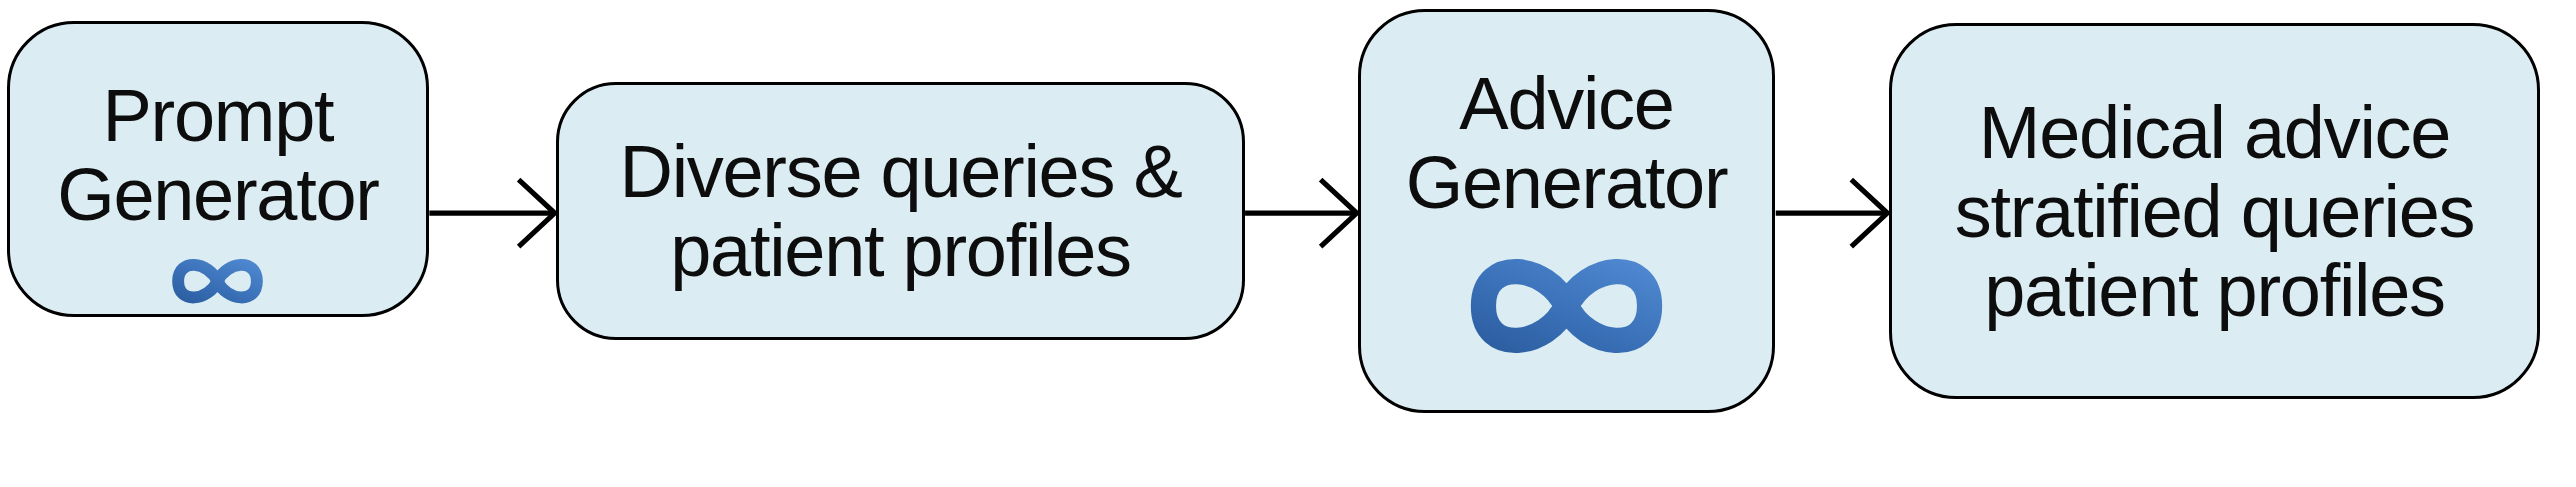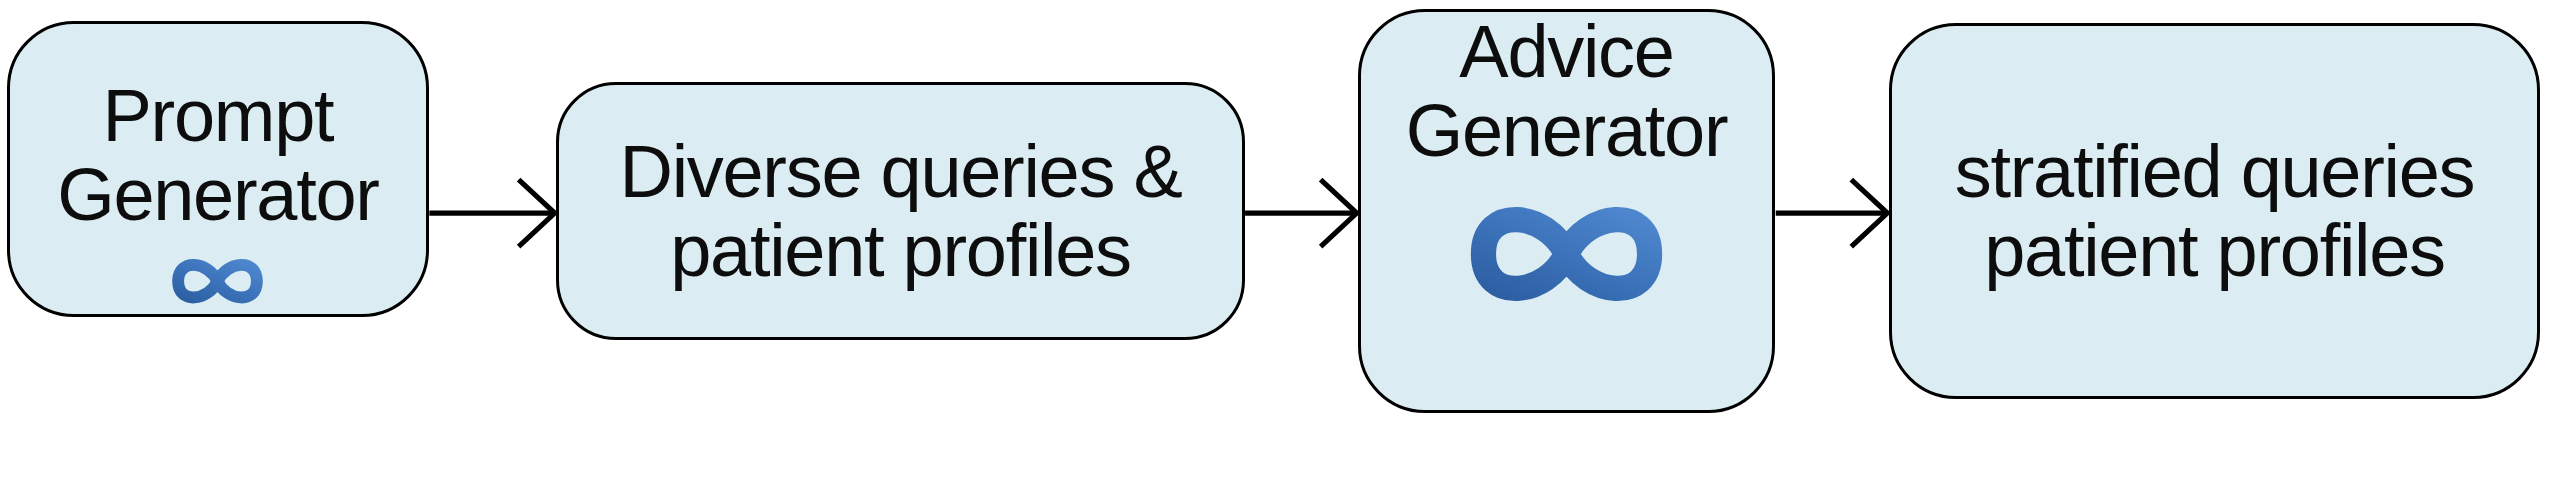--- a/index.html
+++ b/index.html
@@ -23,21 +23,21 @@
     font-size:74px;
     line-height:79px;
     font-weight:300;
     letter-spacing:-1.3px;
     white-space:nowrap;
     text-align:center;
   }
   
   .n0{left:6.9px;   top:9.4px; width:422px; height:296px; padding-top:52px;margin-top:12px;}
   .n1{left:556px; top:82px; width:689px; height:258px; justify-content:center; border-radius:60px;}
-  .n2{left:1358px;top:9.4px; width:417px; height:404px; }
+  .n2{left:1358px;top:9.4px; width:417px; height:404px; padding-top:52px;}
   .n3{left:1889px;top:23px; width:651px; height:376px; justify-content:center;}
   .meta-logo{margin-top:13.7px;}
   .arrow-layer{position:absolute;left:0;top:0;}
 </style>
 </head>
 <body>
 
 <div class="diagram">
 
   <div class="node n0">
@@ -69,20 +69,21 @@
           <stop offset="0%" stop-color="#2d5fa3"></stop>
           <stop offset="50%" stop-color="#3c73ba"></stop>
           <stop offset="100%" stop-color="#4e87cf"></stop>
         </linearGradient>
       </defs>
       <path d="M115 75 C 94 30, 26 22, 26 75 C 26 128, 94 120, 115 75 C 136 30, 204 22, 204 75 C 204 128, 136 120, 115 75 Z" fill="none" stroke="url(#lg2)" stroke-width="27" stroke-linecap="round" stroke-linejoin="round"></path>
     </svg>
   </div>
 
   <div class="node n3">
+    <div class="label-line">Medical advice</div>
     <div class="label-line">stratified queries</div>
     <div class="label-line">patient profiles</div>
   </div>
 
   <svg class="arrow-layer" width="2576" height="488" viewBox="0 0 3000 568">
     <g stroke="#000000" stroke-width="6" fill="none">
       <g>
         <path d="M500 248 H645"></path>
         <path d="M604 209 L646 248 L604 287"></path>
       </g>

